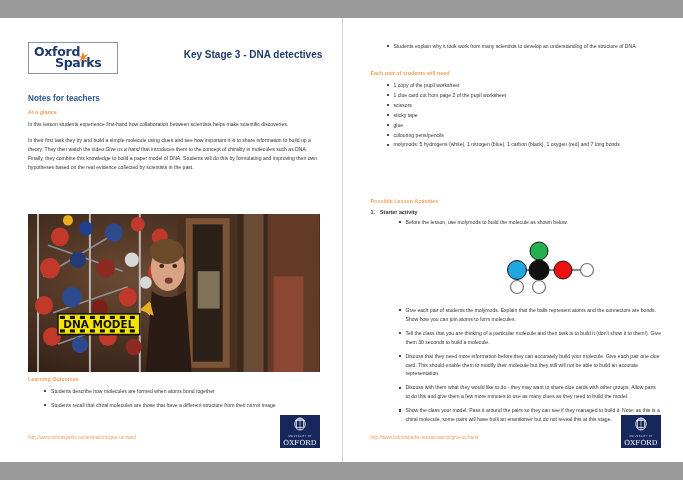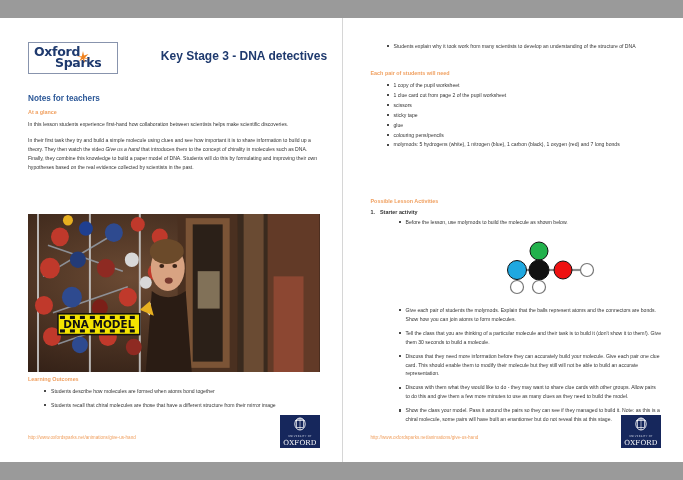--- a/index.html
+++ b/index.html
@@ -38,22 +38,22 @@
     font-family:"DejaVu Sans", sans-serif;
     font-size:12.5px;font-weight:bold;color:#1f3a6e;letter-spacing:-0.3px;
   }
   .logo-sp{
     position:absolute;left:26px;top:12px;
     font-family:"DejaVu Sans", sans-serif;
     font-size:12.5px;font-weight:bold;color:#1f3a6e;letter-spacing:-0.3px;
   }
   .spark{position:absolute;left:48px;top:8px;width:12px;height:12px;}
   .doc-title{
-    position:absolute;left:116px;top:7px;width:200px;
-    font-size:12px;font-weight:bold;color:#1f3a6e;
+    position:absolute;left:125px;top:7px;width:200px;
+    font-size:10px;font-weight:bold;color:#1f3a6e;
     text-align:center;
   }
 
   .h2{
     font-size:8.2px;font-weight:bold;color:#2b5797;
     margin:0 0 6px 0;
   }
   .h3{
     font-size:5.4px;font-weight:bold;color:#f0a060;
     margin:0 0 5px 0;

